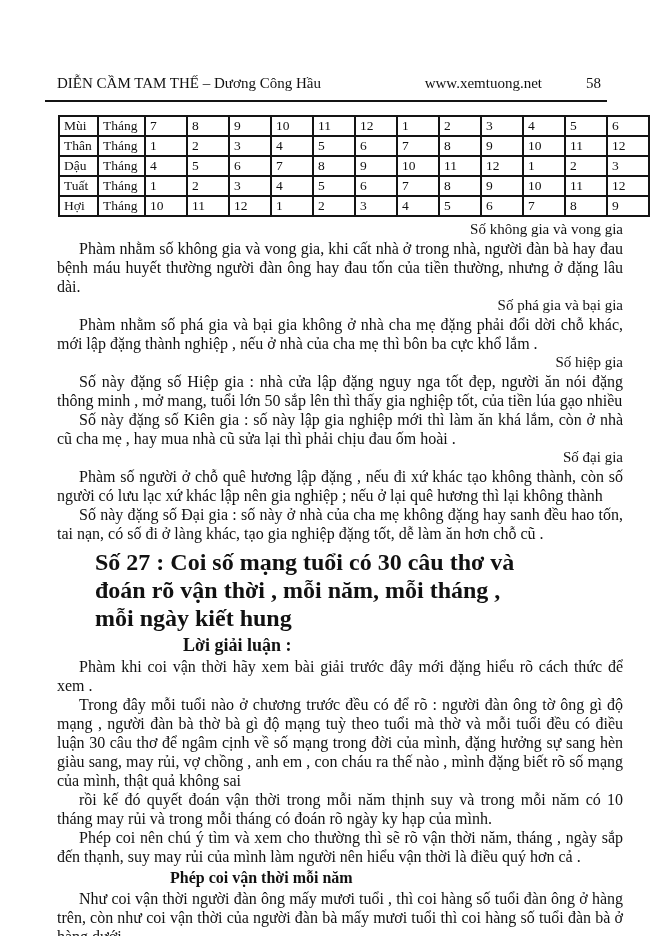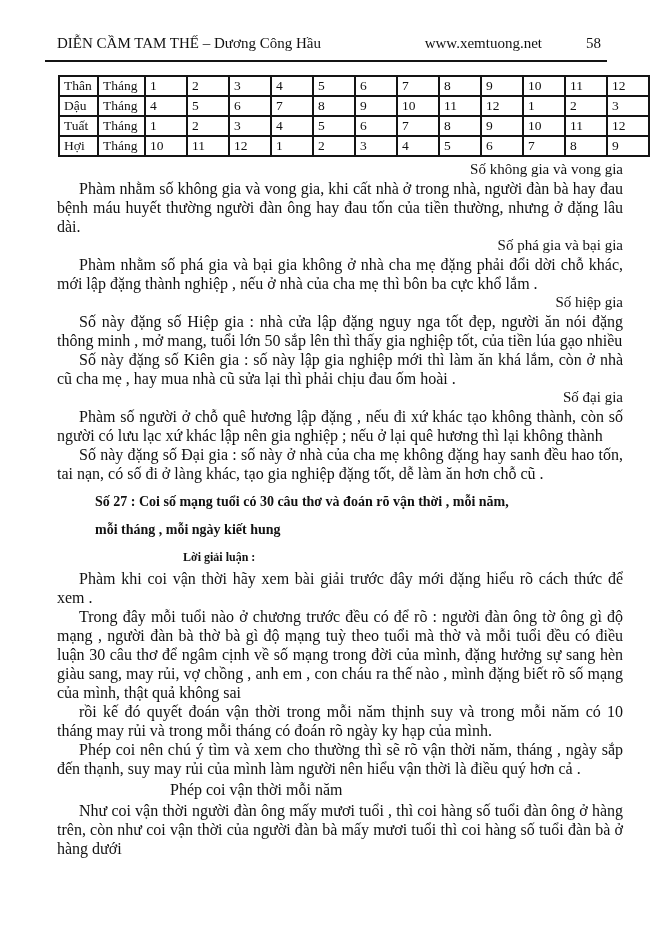--- a/index.html
+++ b/index.html
@@ -17,20 +17,21 @@
     padding: 34px 38px 0 57px;
     overflow: hidden;
   }
   
   .header {
     display: flex;
     align-items: flex-end;
     font-size: 15px;
     line-height: 19px;
     white-space: nowrap;
+    margin-top: 40px;
   }
   .header .website { margin-left: auto; }
   .header .pagenum { margin-left: 44px; margin-right: 22px; }
   .rule {
     border: none;
     border-top: 2px solid #141414;
     margin: 7px 16px 0 -12px;
     height: 0;
   }
   
@@ -62,53 +63,69 @@
     margin: 0;
   }
   .para {
     font-size: 16px;
     line-height: 19px;
     text-align: justify;
     text-indent: 22px;
     margin: 0;
   }
   .chapter-title {
-    font-size: 14px;
+    font-size: 24px;
     font-weight: bold;
     line-height: 28px;
     margin: 5px 0 3px 38px;
     max-width: 428px;
   }
   .sub-heading {
-    font-size: 12px;
+    font-size: 18px;
     font-weight: bold;
     line-height: 21px;
     margin: 0 0 1px 126px;
   }
   .method-heading {
     font-size: 16px;
-    font-weight: normal;
+    font-weight: bold;
     line-height: 21px;
     margin: 1px 0 1px 113px;
   }
 </style>
 </head>
 <body>
 
 <div class="page">
 
   <div class="header">
     <span class="title">DIỄN CẦM TAM THẾ – Dương Công Hầu</span>
     <span class="website">www.xemtuong.net</span>
     <span class="pagenum">58</span>
   </div>
   <hr class="rule">
 
   <table class="months">
     <tbody>
+        <tr>
+          <td class="c-branch">Mùi</td>
+          <td class="c-label">Tháng</td>
+          <td class="c-month">7</td>
+          <td class="c-month">8</td>
+          <td class="c-month">9</td>
+          <td class="c-month">10</td>
+          <td class="c-month">11</td>
+          <td class="c-month">12</td>
+          <td class="c-month">1</td>
+          <td class="c-month">2</td>
+          <td class="c-month">3</td>
+          <td class="c-month">4</td>
+          <td class="c-month">5</td>
+          <td class="c-month">6</td>
+        </tr>
         <tr>
           <td class="c-branch">Thân</td>
           <td class="c-label">Tháng</td>
           <td class="c-month">1</td>
           <td class="c-month">2</td>
           <td class="c-month">3</td>
           <td class="c-month">4</td>
           <td class="c-month">5</td>
           <td class="c-month">6</td>
           <td class="c-month">7</td>

